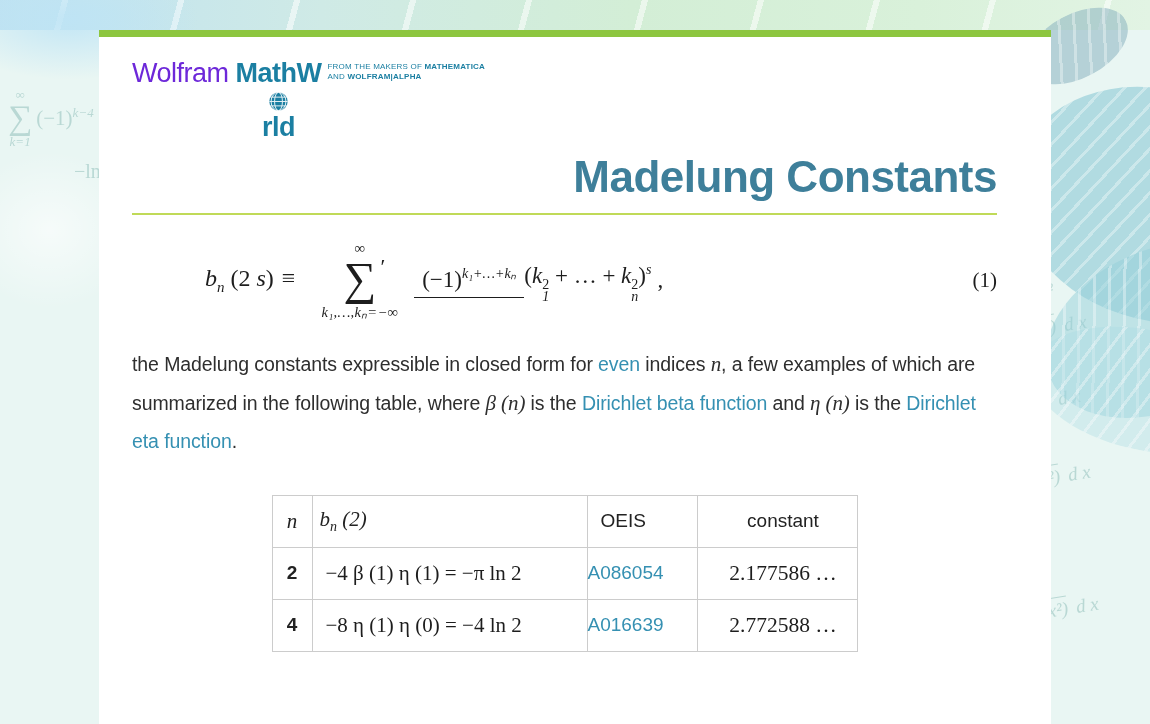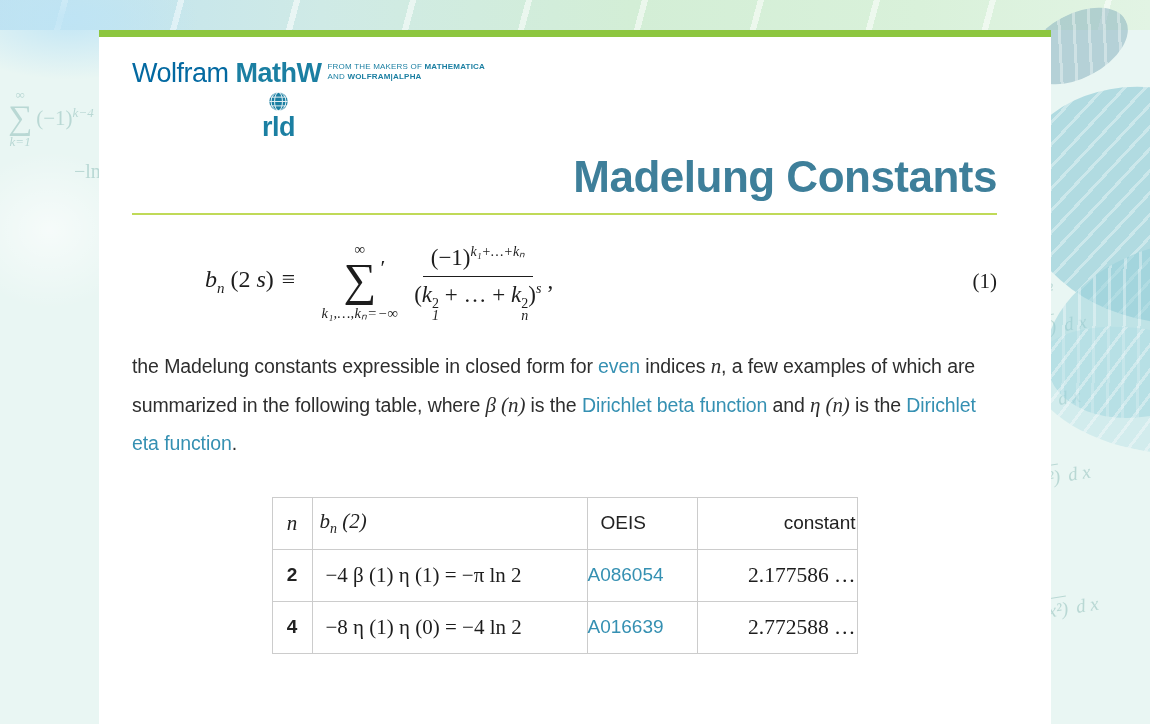--- a/index.html
+++ b/index.html
@@ -51,21 +51,21 @@
 
   
   .card{
     position:absolute;left:99px;top:30px;width:952px;height:760px;
     background:#ffffff;border-top:7px solid #8dc63f;box-sizing:border-box;
   }
   .content{padding:0 54px 0 33px;}
 
   
   .logo-row{margin-top:21px;display:flex;align-items:flex-start;cursor:pointer;}
-  .logo-wolfram{font-size:27px;color:#0369a1;letter-spacing:-0.5px;}
+  .logo-wolfram{font-size:27px;color:#6d28d9;letter-spacing:-0.5px;}
   .logo-mathworld{font-size:27px;font-weight:700;color:#1b7fa2;letter-spacing:-0.5px;margin-left:7px;display:flex;align-items:center;flex-direction:column;}
   .globe{width:21px;height:21px;margin:2px 1px 0 1px;}
   .tagline{margin-left:6px;margin-top:4px;line-height:1.25;font-size:8px;color:#1b7fa2;letter-spacing:.2px;}
   .tagline b{font-weight:700;}
 
   
   .page-title{
     margin:10px 0 0 0;font-size:44px;font-weight:700;letter-spacing:-0.5px;
     color:#3e7f9a;line-height:1.1;text-align:right;
   }
@@ -86,38 +86,38 @@
   .eq-main{font-size:24px;white-space:nowrap;}
   .eq-main .mi,.eq-main .mr{font-size:24px;}
   .eq-main sub{font-size:15px;font-family:"Liberation Serif",serif;font-style:italic;}
   .eq-equiv{margin-left:8px;}
   .eq-sum{display:inline-flex;flex-direction:column;align-items:center;line-height:1;margin-left:26px;}
   .sum-top{font-size:15px;margin-bottom:2px;}
   .sum-mid{position:relative;}
   .sigma{font-size:46px;line-height:.9;}
   .sum-prime{position:absolute;right:-9px;top:-2px;font-size:22px;}
   .sum-bot{font-size:14.5px;font-style:italic;margin-top:5px;letter-spacing:.3px;}
-  .eq-frac{display:inline-flex;flex-direction:column;align-items:center;margin-left:16px;}
+  .eq-frac{display:inline-flex;flex-direction:row;align-items:center;margin-left:16px;}
   .frac-num{border-bottom:1.7px solid #1d1d1d;padding:0 8px 5px 8px;font-size:23px;}
   .frac-num sup{font-size:14px;font-style:italic;}
   .frac-den{padding-top:4px;font-size:23px;}
   .frac-den .mi,.frac-den .mr{font-size:23px;}
   .frac-den sup{font-size:14px;font-style:italic;}
   .ss{display:inline-flex;flex-direction:column;align-items:flex-start;vertical-align:-6px;line-height:.85;font-size:14px;}
   .ss .ss-sub{font-style:italic;}
   .eq-comma{margin-left:6px;align-self:center;font-size:23px;}
   .eq-number{margin-left:auto;font-size:21px;color:#1d1d1d;}
 
   
   .data-table{border-collapse:collapse;margin:34px auto 0 auto;background:#fff;}
   .data-table th,.data-table td{border:1px solid #cccccc;height:52px;box-sizing:border-box;}
   .col-n{width:40px;text-align:center;}
   .col-f{width:275px;text-align:left;padding-left:7px;}
   .col-o{width:110px;text-align:left;padding-left:13px;}
-  .col-c{width:160px;text-align:right;padding-left:13px;}
+  .col-c{width:160px;text-align:center;padding-left:13px;}
   th{font-weight:400;font-size:19px;color:#222;}
   th.col-f{font-family:"Liberation Serif",serif;font-style:italic;font-size:21px;}
   th.col-n{font-family:"Liberation Serif",serif;font-style:italic;font-size:21px;}
   th sub{font-size:14px;}
   td.c-n{font-size:19px;font-weight:700;color:#222;text-align:center;}
   td.c-f{font-family:"Liberation Serif",serif;font-size:21px;color:#1d1d1d;padding-left:13px;}
   td.c-o{padding-left:0;font-size:19px;}
   td.c-c{font-family:"Liberation Serif",serif;font-size:21.5px;color:#1d1d1d;padding-left:13px;}
 </style>
 </head>

